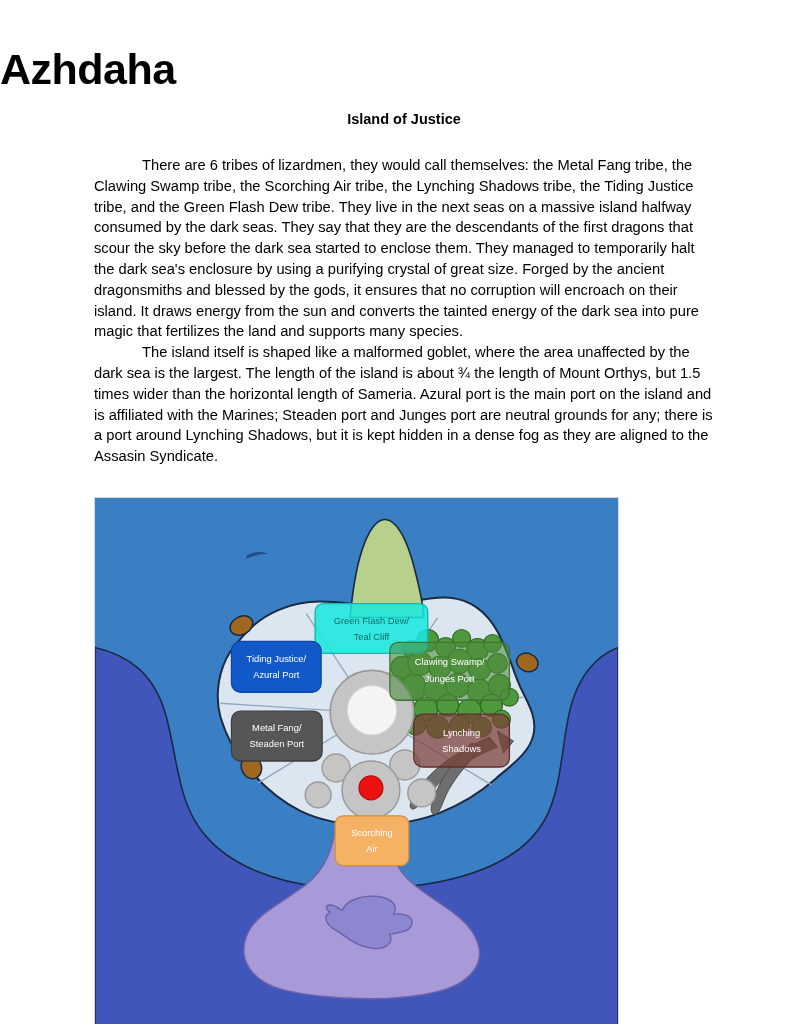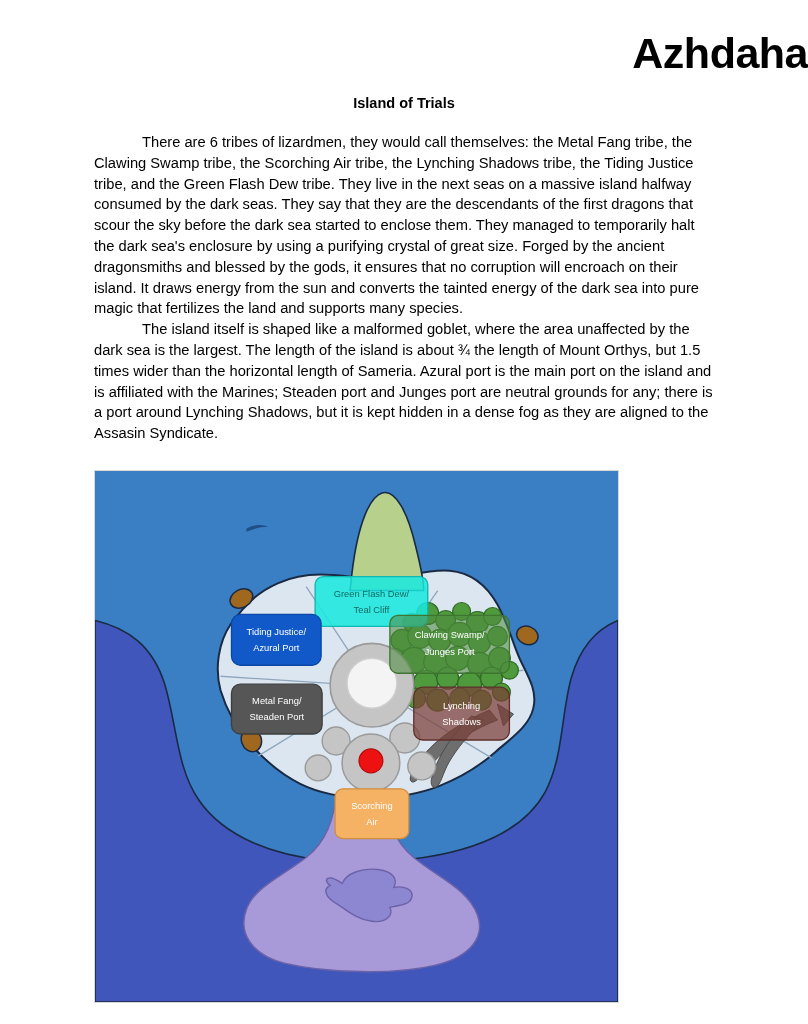--- a/index.html
+++ b/index.html
@@ -18,40 +18,40 @@
   }
   .page {
     width: 808px;
     height: 1024px;
     box-sizing: border-box;
     padding: 0;
     position: relative;
     background: #ffffff;
   }
   .doc-title {
-    text-align: right;
+    text-align: left;
     font-size: 43px;
     font-weight: bold;
     letter-spacing: -0.5px;
     margin: 0;
-    padding-top: 32px;
+    padding-top: 48px;
     line-height: 1.0;
     color: #000;
   }
   .doc-subtitle {
     text-align: center;
     font-size: 14.5px;
     font-weight: bold;
     margin: 0;
     padding-top: 20px;
     color: #000;
   }
   .body-copy {
     width: 620px;
-    margin: 1px auto;
+    margin: 8px auto;
     padding-top: 20px;
   }
   .body-copy p {
     margin: 0;
     font-size: 14.7px;
     line-height: 20.8px;
     text-indent: 48px;
     text-align: left;
     color: #000;
   }
@@ -77,21 +77,21 @@
   }
   .lbl-white { fill: #ffffff; }
   .lbl-teal  { fill: #0f6b63; }
 </style>
 </head>
 <body>
 
 <div class="page">
 
   <h1 class="doc-title">Azhdaha</h1>
-  <h2 class="doc-subtitle">Island of Trials</h2>
+  <h2 class="doc-subtitle">Island of Justice</h2>
 
   <div class="body-copy">
     <p>There are 6 tribes of lizardmen, they would call themselves: the Metal Fang tribe, the Clawing Swamp tribe, the Scorching Air tribe, the Lynching Shadows tribe, the Tiding Justice tribe, and the Green Flash Dew tribe. They live in the next seas on a massive island halfway consumed by the dark seas. They say that they are the descendants of the first dragons that scour the sky before the dark sea started to enclose them. They managed to temporarily halt the dark sea's enclosure by using a purifying crystal of great size. Forged by the ancient dragonsmiths and blessed by the gods, it ensures that no corruption will encroach on their island. It draws energy from the sun and converts the tainted energy of the dark sea into pure magic that fertilizes the land and supports many species.</p>
     <p>The island itself is shaped like a malformed goblet, where the area unaffected by the dark sea is the largest. The length of the island is about ¾ the length of Mount Orthys, but 1.5 times wider than the horizontal length of Sameria. Azural port is the main port on the island and is affiliated with the Marines; Steaden port and Junges port are neutral grounds for any; there is a port around Lynching Shadows, but it is kept hidden in a dense fog as they are aligned to the Assasin Syndicate.</p>
   </div>
 
   <div class="figure-wrap">
     <svg class="figure" viewBox="0 0 525 533" xmlns="http://www.w3.org/2000/svg">
 
       <rect x="0" y="0" width="525" height="533" fill="#3a7fc4"></rect>

